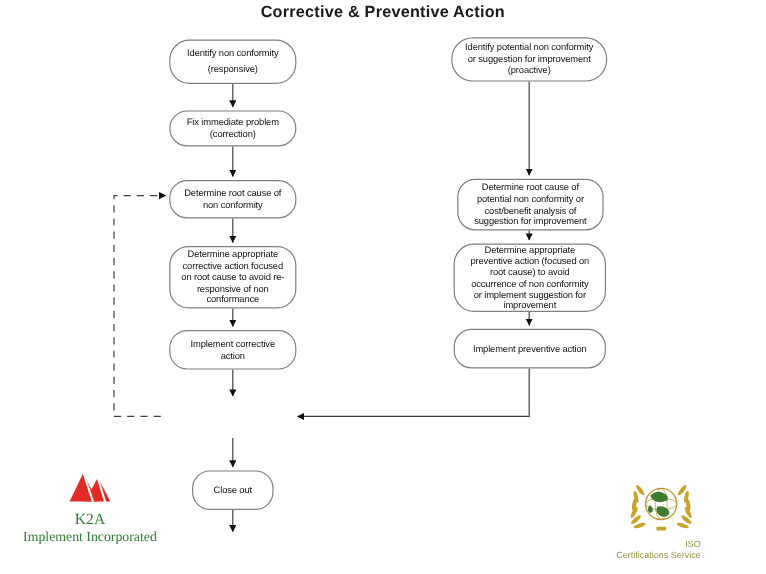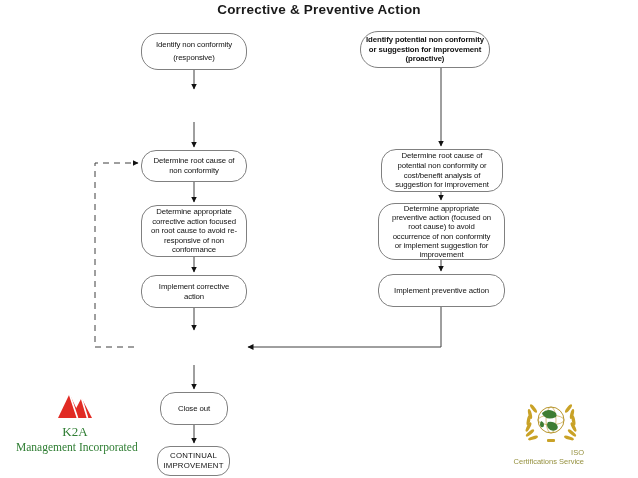--- a/index.html
+++ b/index.html
@@ -17,21 +17,21 @@
   
   .l1{left:141px;top:33px;width:106px;height:37px;border-radius:17px;}
   .l2{left:141px;top:92px;width:106px;height:30px;}
   .l3{left:141px;top:150px;width:106px;height:32px;}
   .l4{left:141px;top:205px;width:106px;height:52px;border-radius:16px;}
   .l5{left:141px;top:275px;width:106px;height:33px;}
   .l6{left:134px;top:333px;width:111px;height:32px;}
   .l7{left:160px;top:392px;width:68px;height:33px;}
   .l8{left:157px;top:446px;width:73px;height:30px;border-radius:13px;letter-spacing:.2px;}
   
-  .r1{left:360px;top:31px;width:130px;height:37px;border-radius:18px;font-weight:bold;}
+  .r1{left:376px;top:31px;width:130px;height:37px;border-radius:18px;}
   .r2{left:381px;top:149px;width:122px;height:43px;}
   .r3{left:378px;top:203px;width:127px;height:57px;border-radius:17px;line-height:1.18;}
   .r4{left:378px;top:274px;width:127px;height:33px;}
   
   .k2a{position:absolute;left:16px;top:392px;width:118px;text-align:center;z-index:2;}
   .k2a .name{font-family:"Liberation Serif",serif;font-size:13px;color:#2e7d32;margin-top:1px;}
   .k2a .sub{font-family:"Liberation Serif",serif;font-size:11.5px;color:#2e7d32;margin-top:1px;white-space:nowrap;}
   .isoLogo{position:absolute;left:494px;top:402px;width:90px;text-align:right;z-index:2;}
   .isoLogo .t1{font-size:7.5px;color:#96913f;margin-top:-2px;}
   .isoLogo .t2{font-size:7.5px;color:#96913f;white-space:nowrap;}
@@ -62,41 +62,41 @@
       <path d="M441,260 V271" marker-end="url(#arr)"></path>
       <path d="M441,307 V347 H248" marker-end="url(#arr)"></path>
       <path d="M134,347 H95 V163 H138" stroke-dasharray="6 5" marker-end="url(#arr)"></path>
     </g>
   </svg>
 
   <div class="node l1 gapped">
     <span>Identify non conformity</span>
     <span>(responsive)</span>
   </div>
+  <div class="node l2">
+    <span>Fix immediate problem</span>
+    <span>(correction)</span>
+  </div>
   <div class="node l3">
     <span>Determine root cause of</span>
     <span>non conformity</span>
   </div>
   <div class="node l4">
     <span>Determine appropriate</span>
     <span>corrective action focused</span>
     <span>on root cause to avoid re-</span>
     <span>responsive of non</span>
     <span>conformance</span>
   </div>
   <div class="node l5">
     <span>Implement corrective</span>
     <span>action</span>
   </div>
   <div class="node l7">
     <span>Close out</span>
-  </div>
-  <div class="node l8">
-    <span>CONTINUAL</span>
-    <span>IMPROVEMENT</span>
   </div>
 
   <div class="node r1">
     <span>Identify potential non conformity</span>
     <span>or suggestion for improvement</span>
     <span>(proactive)</span>
   </div>
   <div class="node r2">
     <span>Determine root cause of</span>
     <span>potential non conformity or</span>
@@ -116,21 +116,21 @@
   </div>
 
   <div class="k2a">
     <svg width="36" height="27" viewBox="0 0 36 27">
       <polygon points="1,26 12.5,2 24,26" fill="#e12b24"></polygon>
       <polygon points="14,26 24.5,6 35,26" fill="#e12b24"></polygon>
       <line x1="12.5" y1="2" x2="20.5" y2="26" stroke="#ffffff" stroke-width="1.7"></line>
       <line x1="24.5" y1="6" x2="30.5" y2="26" stroke="#ffffff" stroke-width="1.7"></line>
     </svg>
     <div class="name">K2A</div>
-    <div class="sub">Management Incorporated</div>
+    <div class="sub">Implement Incorporated</div>
   </div>
 
   <div class="isoLogo">
     <svg width="66" height="44" viewBox="0 0 66 44">
       <g fill="#c9a227">
         <ellipse cx="15" cy="36" rx="5.2" ry="1.7" transform="rotate(-18 15 36)"></ellipse>
         <ellipse cx="12" cy="31" rx="5.2" ry="1.7" transform="rotate(-40 12 31)"></ellipse>
         <ellipse cx="10.5" cy="25" rx="5.2" ry="1.7" transform="rotate(-62 10.5 25)"></ellipse>
         <ellipse cx="10.5" cy="18.5" rx="5.2" ry="1.7" transform="rotate(-80 10.5 18.5)"></ellipse>
         <ellipse cx="12" cy="12" rx="5.2" ry="1.7" transform="rotate(-104 12 12)"></ellipse>

